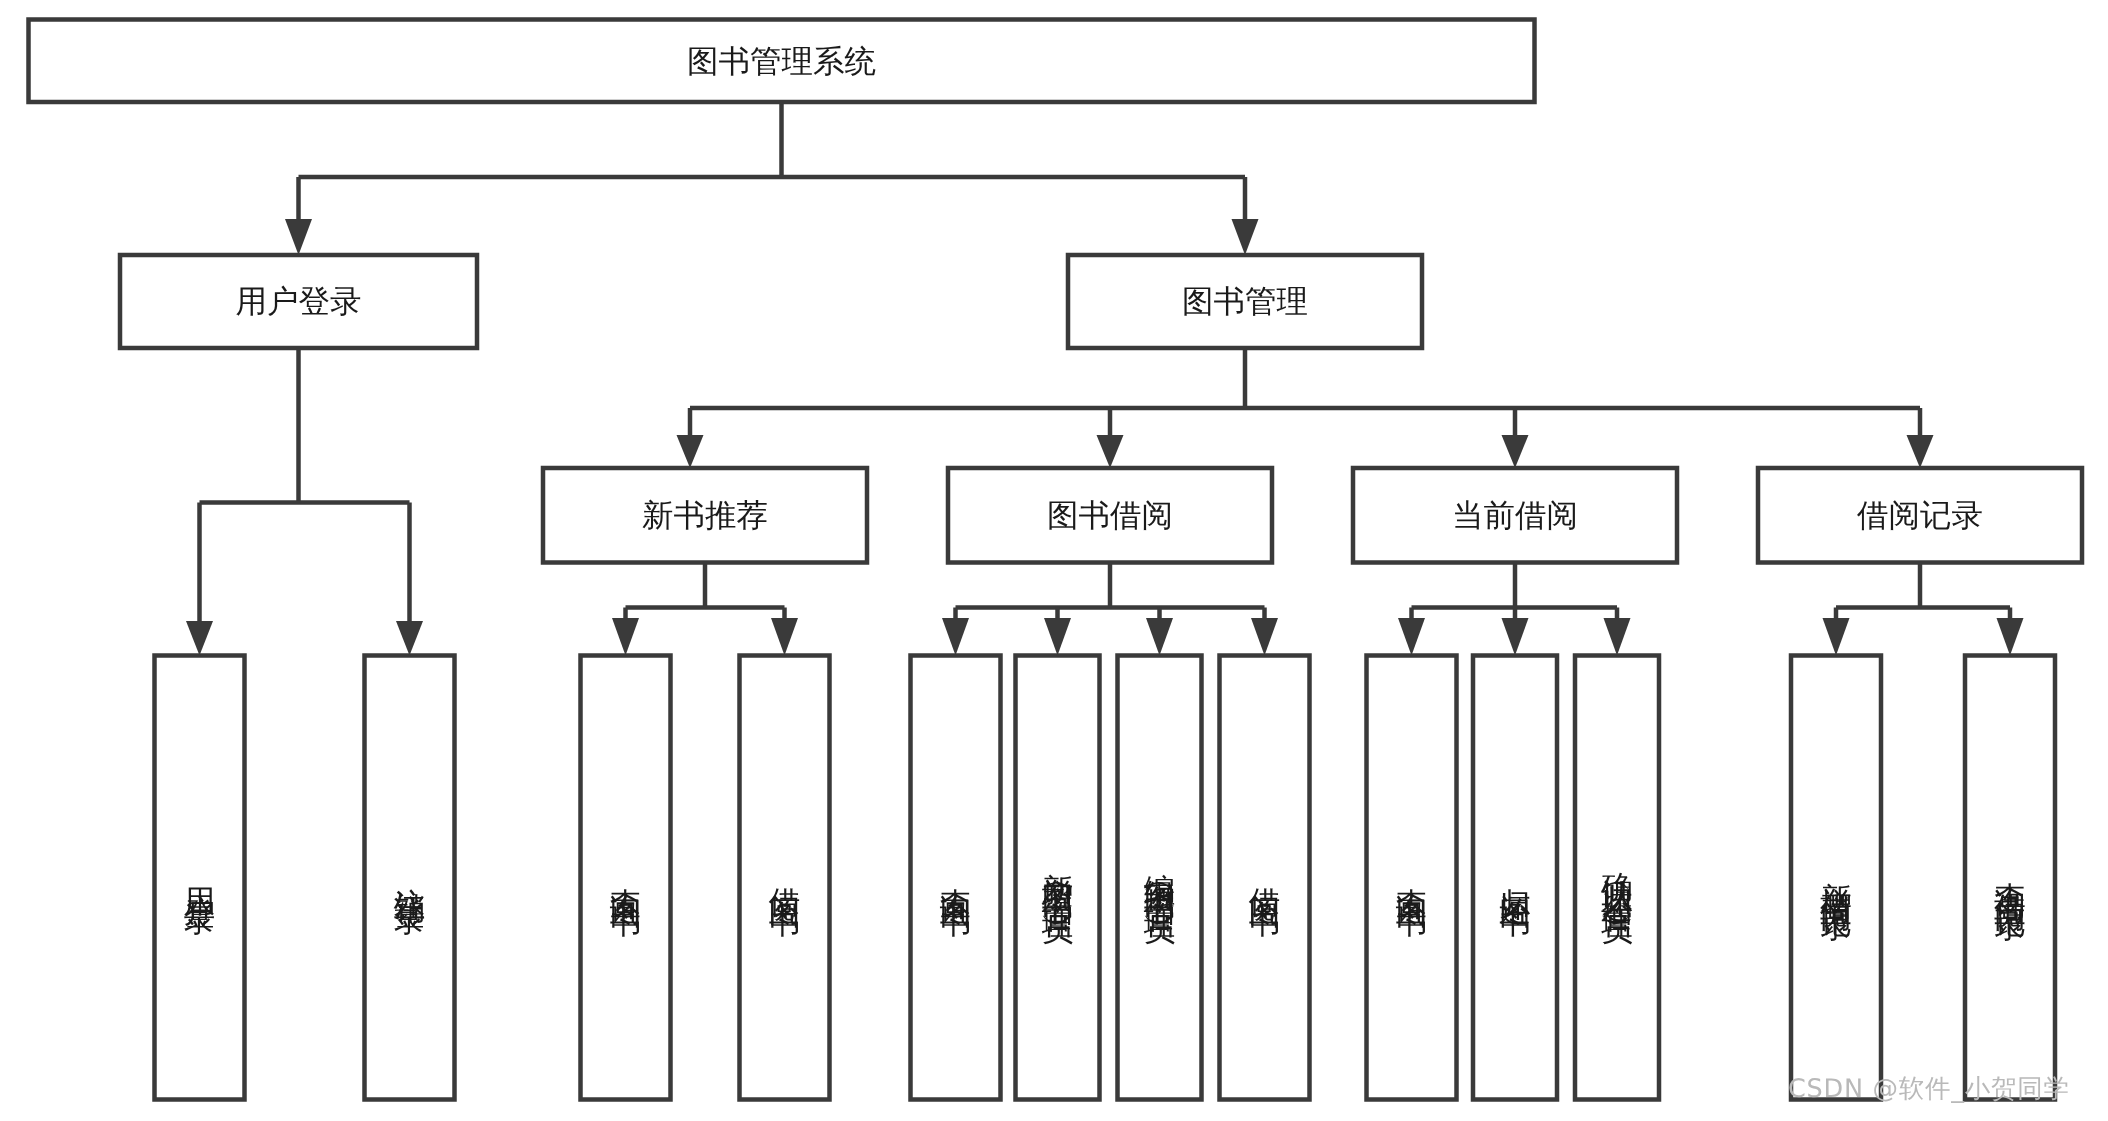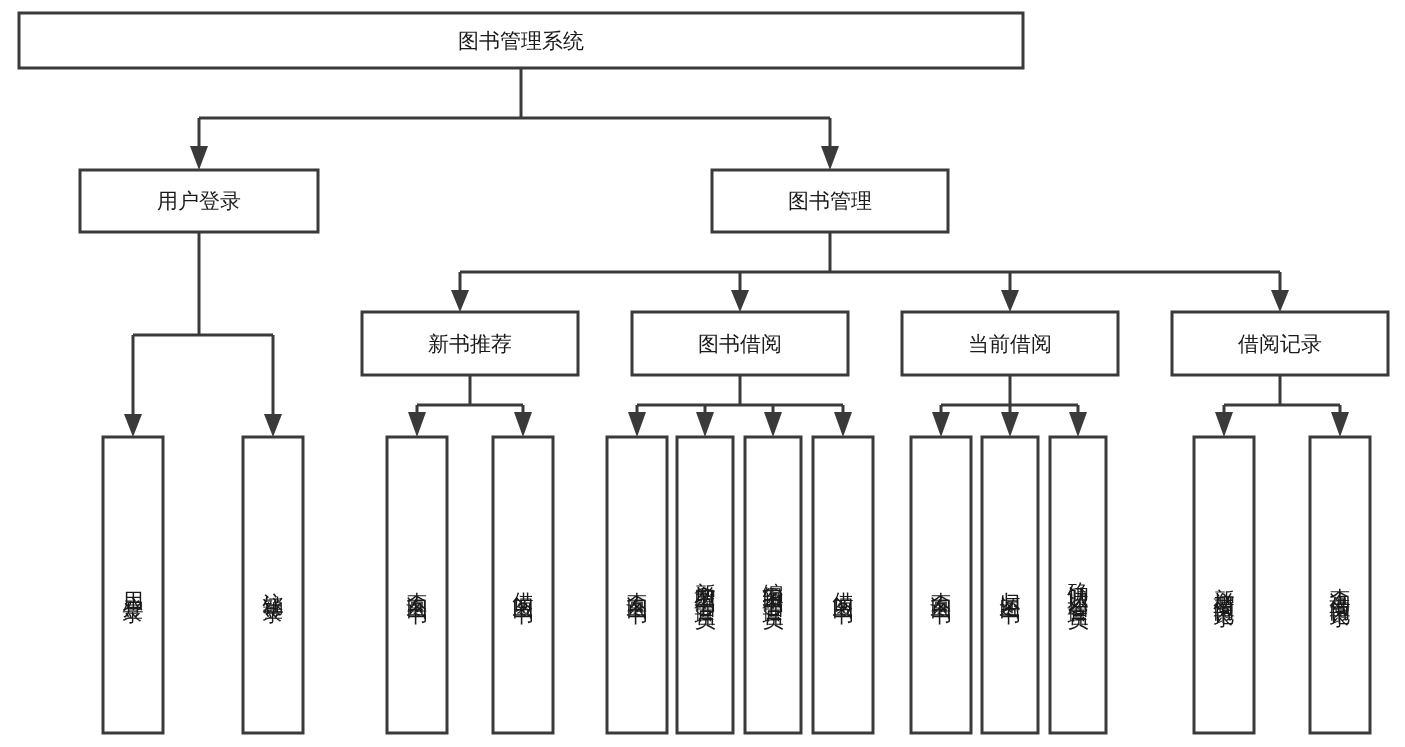--- a/index.html
+++ b/index.html
@@ -195,14 +195,15 @@
       <rect class="node-rect" x="1194" y="437" width="60" height="296"></rect>
       <text class="leaf-label" x="1224" y="583">新增借阅记录</text>
     </g>
     <g>
       <rect class="node-rect" x="1310" y="437" width="60" height="296"></rect>
       <text class="leaf-label" x="1340" y="583">查询借阅记录</text>
     </g>
 
   </svg>
 
+  <div class="watermark">CSDN @软件_小贺同学</div>
 
 </div>
 
 </body></html>

